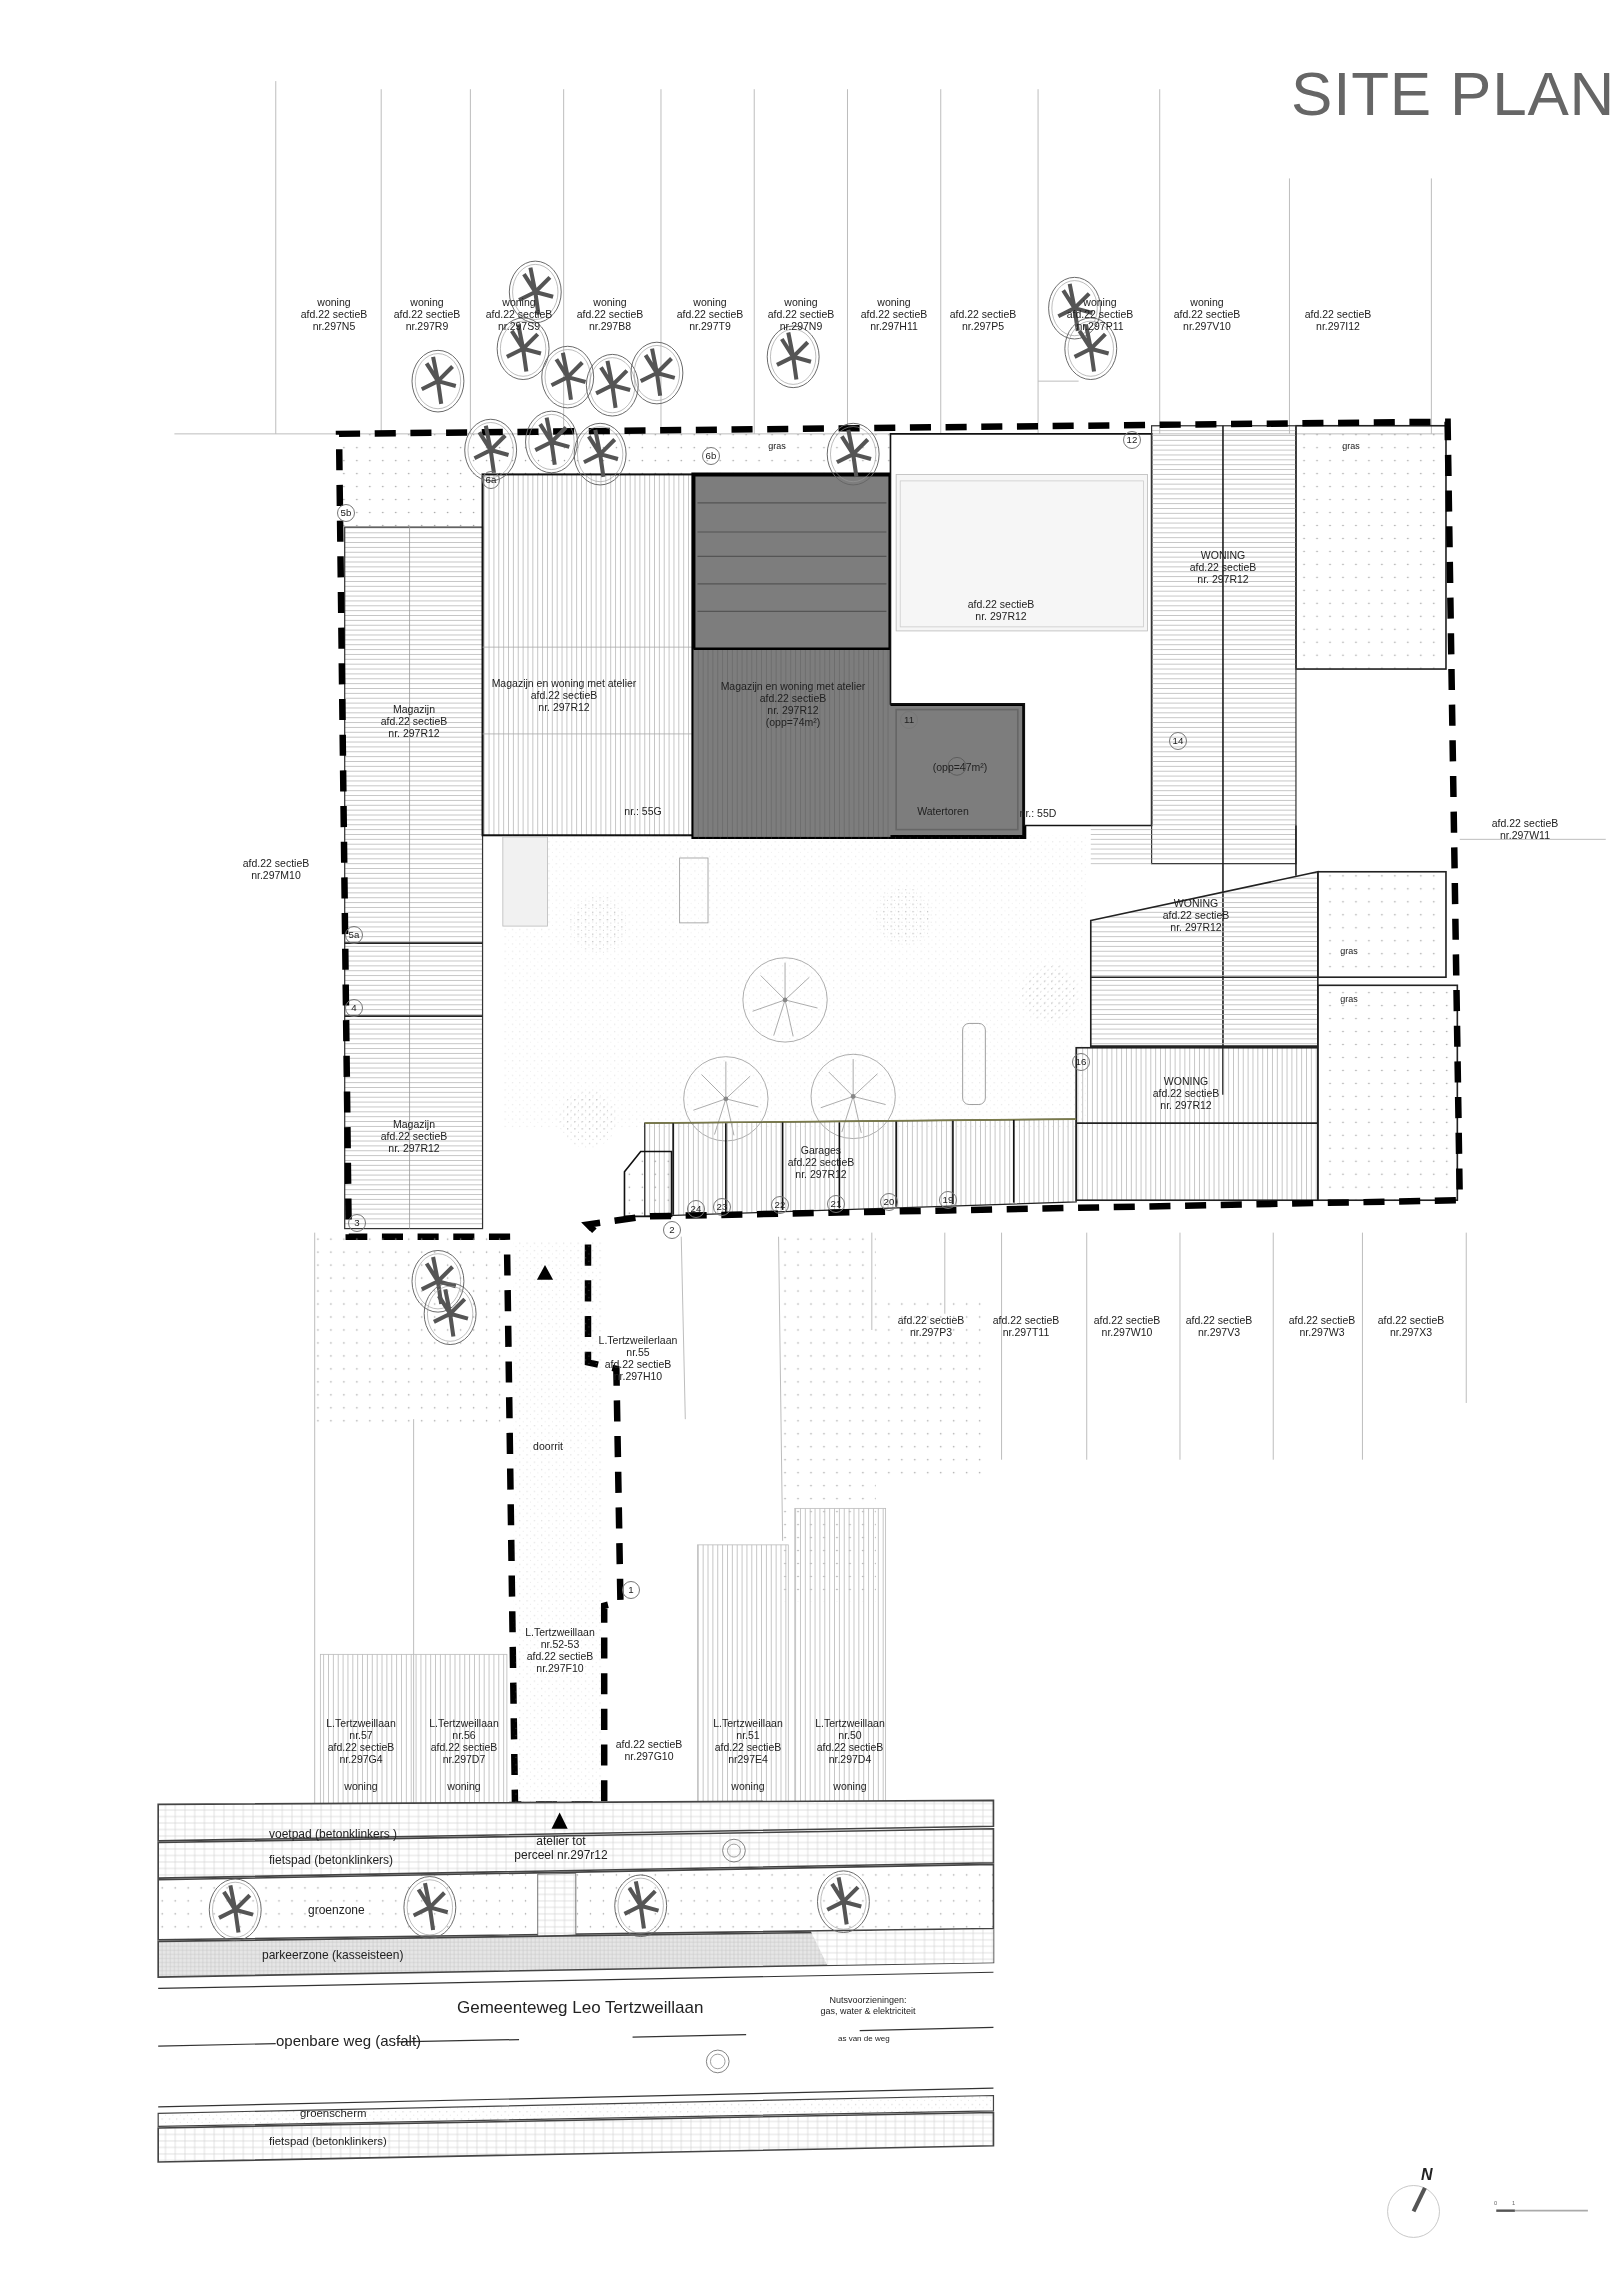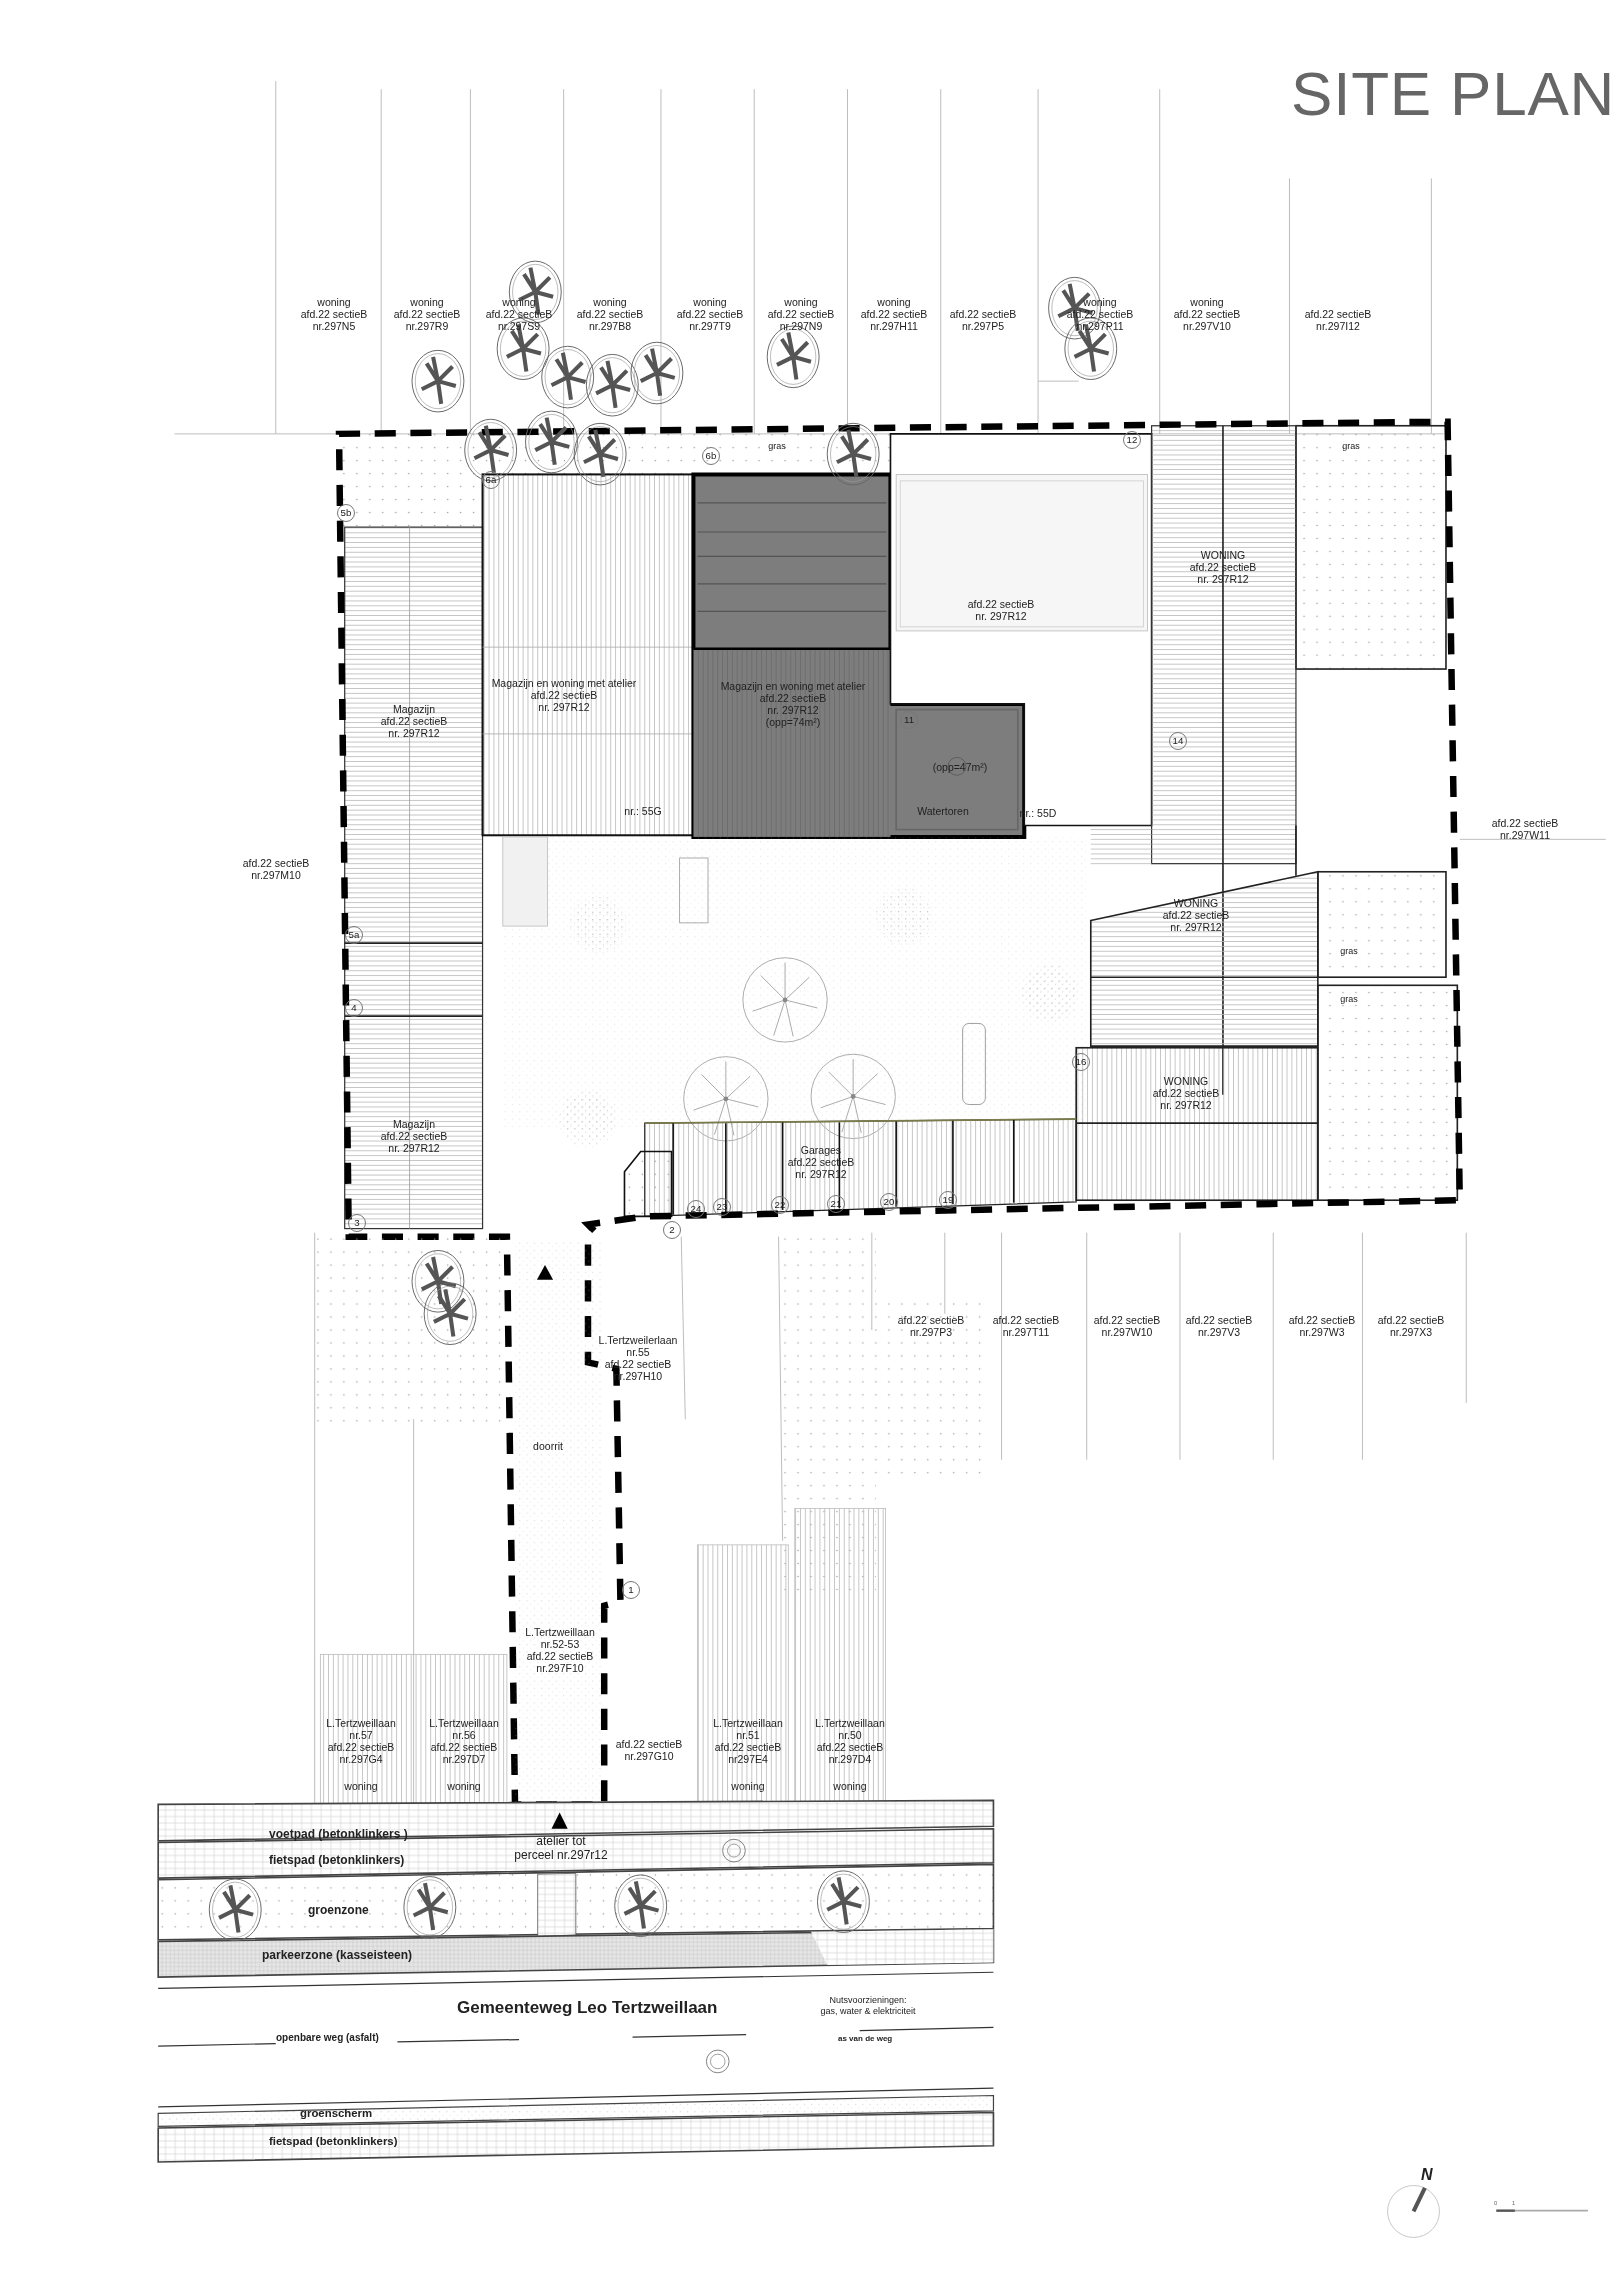--- a/index.html
+++ b/index.html
@@ -2,21 +2,21 @@
 <html style="font-size:13px"><head>
 <meta charset="utf-8">
 <style>
   html,body{margin:0;padding:0;background:#fff;}
   body{width:1622px;height:2295px;position:relative;overflow:hidden;font-family:"Liberation Sans",sans-serif;color:#222;}
   svg{position:absolute;left:0;top:0;}
   .lbl{position:absolute;text-align:center;font-size:10.5px;line-height:12px;color:#222;white-space:nowrap;transform:translateX(-50%);}
   .lbl span{display:block;}
   .title{position:absolute;left:1291px;top:58px;font-size:62px;color:#666;letter-spacing:0.8px;}
   .num{position:absolute;width:16px;height:16px;border:0.8px solid #777;border-radius:50%;font-size:9.7px;line-height:16px;text-align:center;background:transparent;transform:translate(-50%,-50%);}
-  .road{position:absolute;font-size:12px;white-space:nowrap;font-weight:bold;}
+  .road{position:absolute;font-size:12px;white-space:nowrap;}
 </style>
 </head>
 <body>
 
 <svg width="1622" height="2295" viewBox="0 0 2000 2830">
   <defs>
     <pattern id="hlines" width="8" height="6" patternUnits="userSpaceOnUse">
       <line x1="0" y1="3" x2="8" y2="3" stroke="#bbb" stroke-width="1"></line>
     </pattern>
     <pattern id="vlines" width="6" height="8" patternUnits="userSpaceOnUse">
@@ -434,21 +434,21 @@
     <span>atelier tot</span>
     <span>perceel nr.297r12</span>
   </div>
 <div class="road" style="left:308px;top:1903px">groenzone</div>
 <div class="road" style="left:262px;top:1948px">parkeerzone (kasseisteen)</div>
 <div class="road" style="left:457px;top:1998px;font-size:17px">Gemeenteweg Leo Tertzweillaan</div>
 <div class="lbl" style="left:868px;top:1995px;font-size:9px;line-height:10.5px">
     <span>Nutsvoorzieningen:</span>
     <span>gas, water &amp; elektriciteit</span>
   </div>
-<div class="road" style="left:276px;top:2032px;font-size:10px">openbare weg (asfalt)</div>
+<div class="road" style="left:276px;top:2032px;font-size:15px">openbare weg (asfalt)</div>
 <div class="road" style="left:838px;top:2034px;font-size:8px">as van de weg</div>
 <div class="road" style="left:300px;top:2107px;font-size:11.4px">groenscherm</div>
 <div class="road" style="left:269px;top:2135px;font-size:11.4px">fietspad (betonklinkers)</div>
 
 <div style="position:absolute;left:1421px;top:2166px;font-size:16px;font-weight:bold;font-style:italic;">N</div>
 <div style="position:absolute;left:1494px;top:2200px;font-size:5.7px;color:#666">0</div>
 <div style="position:absolute;left:1512px;top:2200px;font-size:5.7px;color:#666">1</div>
 
 
 </body></html>

